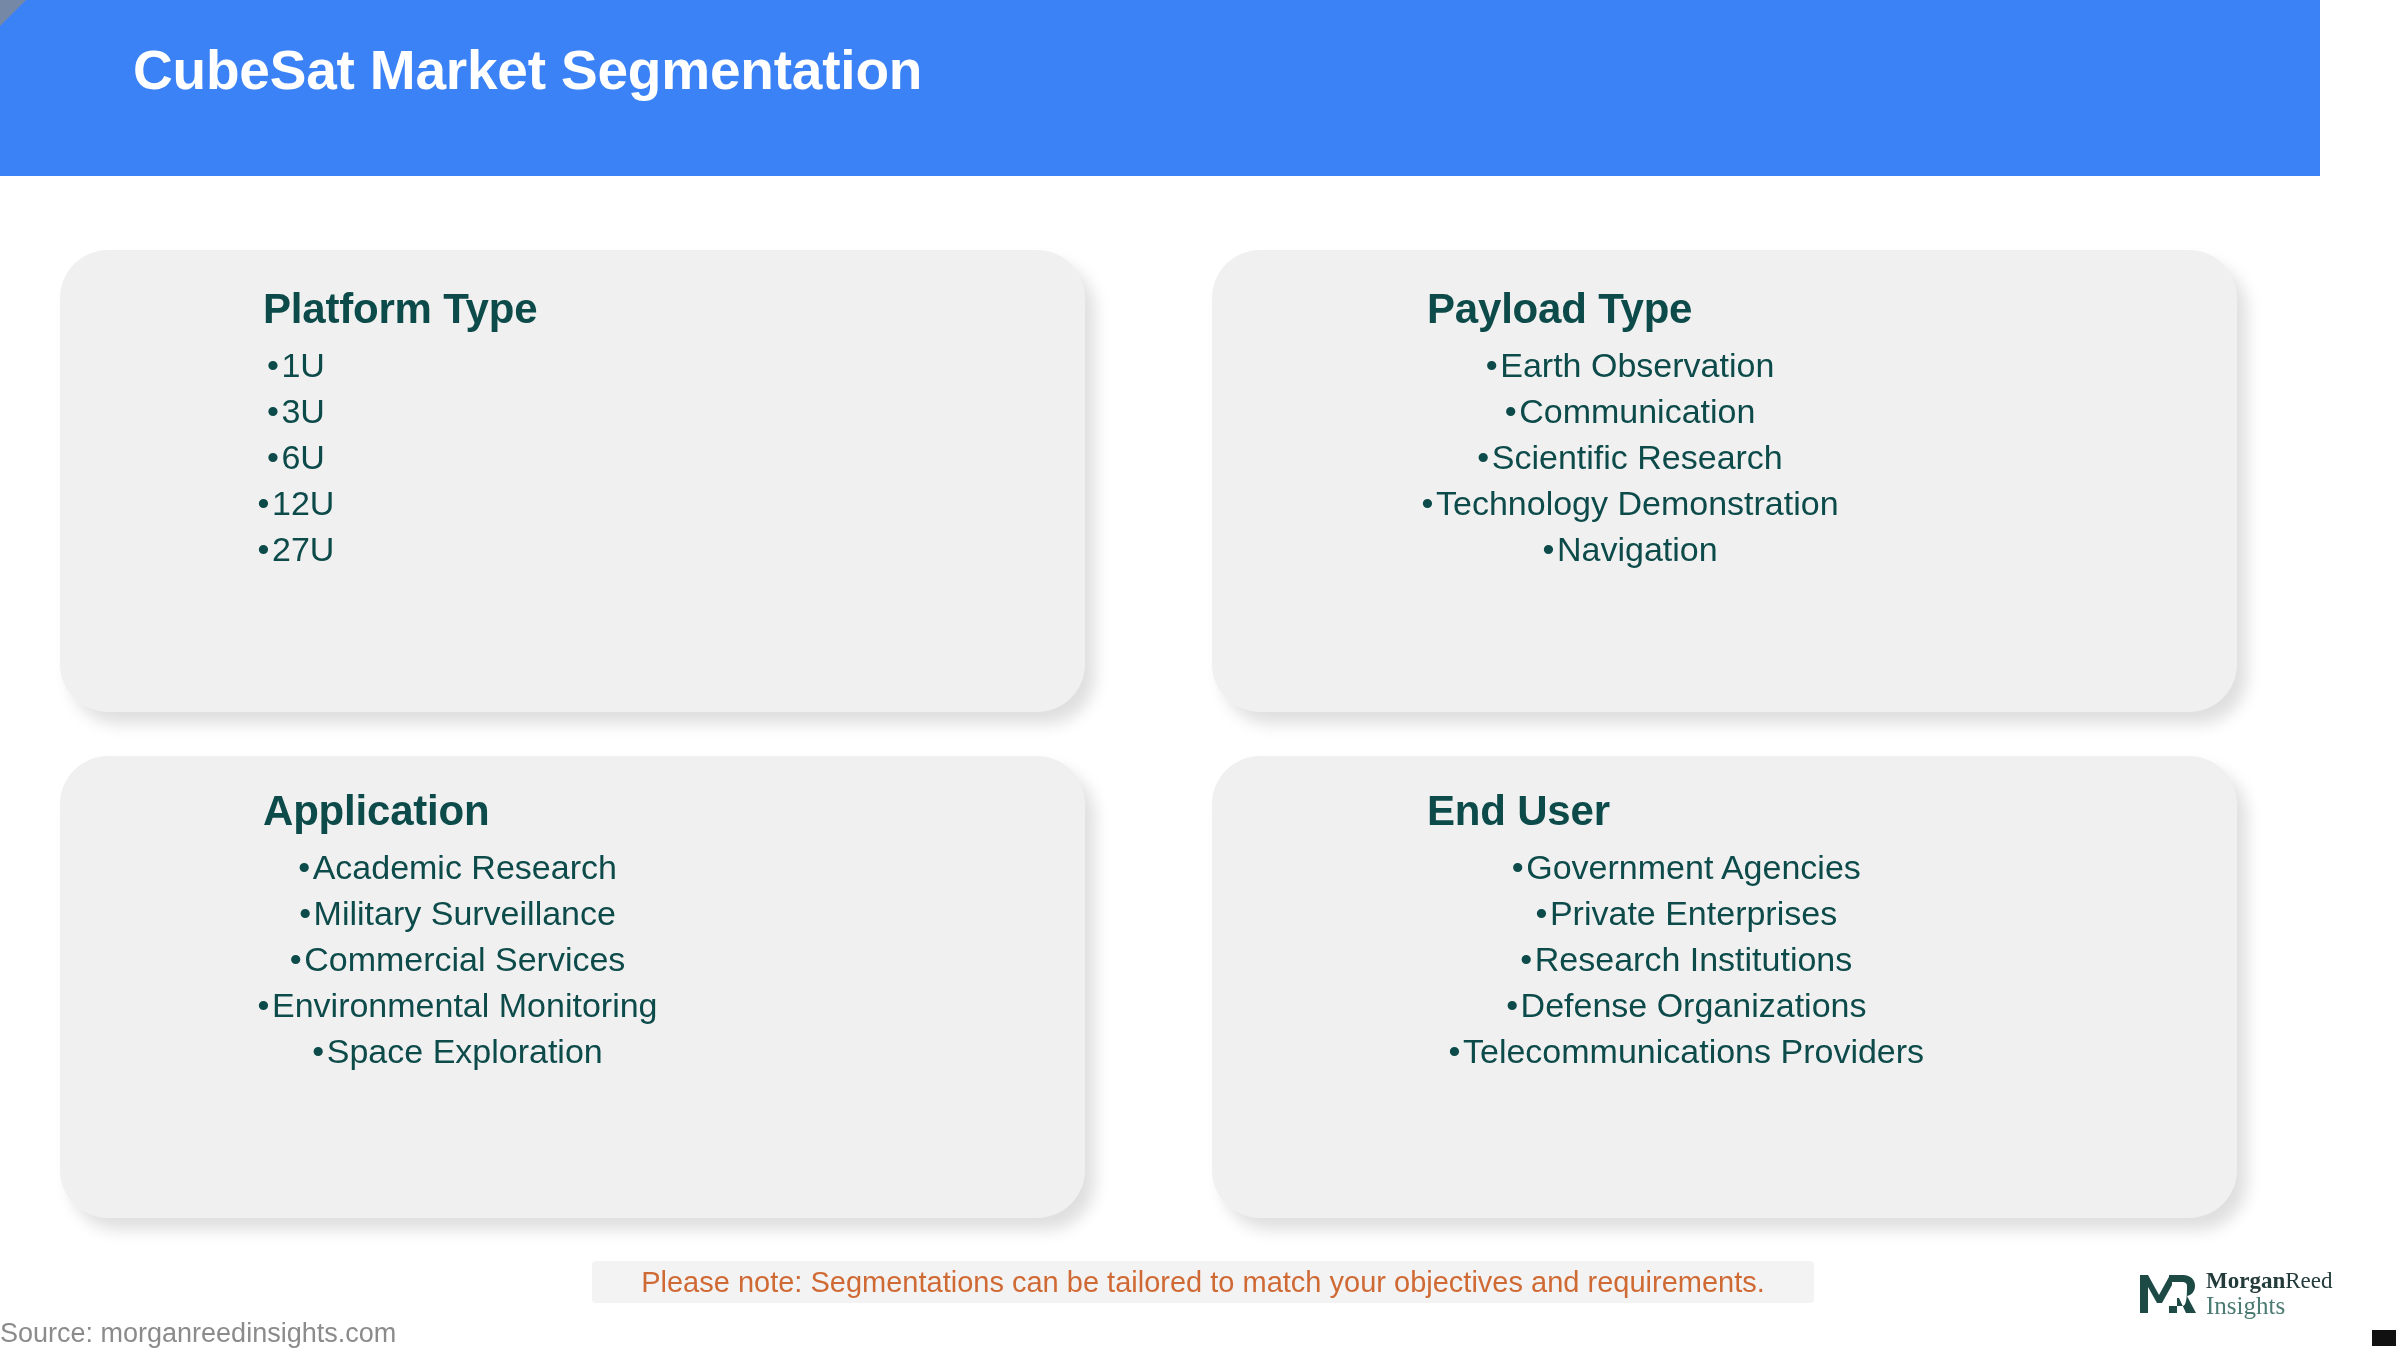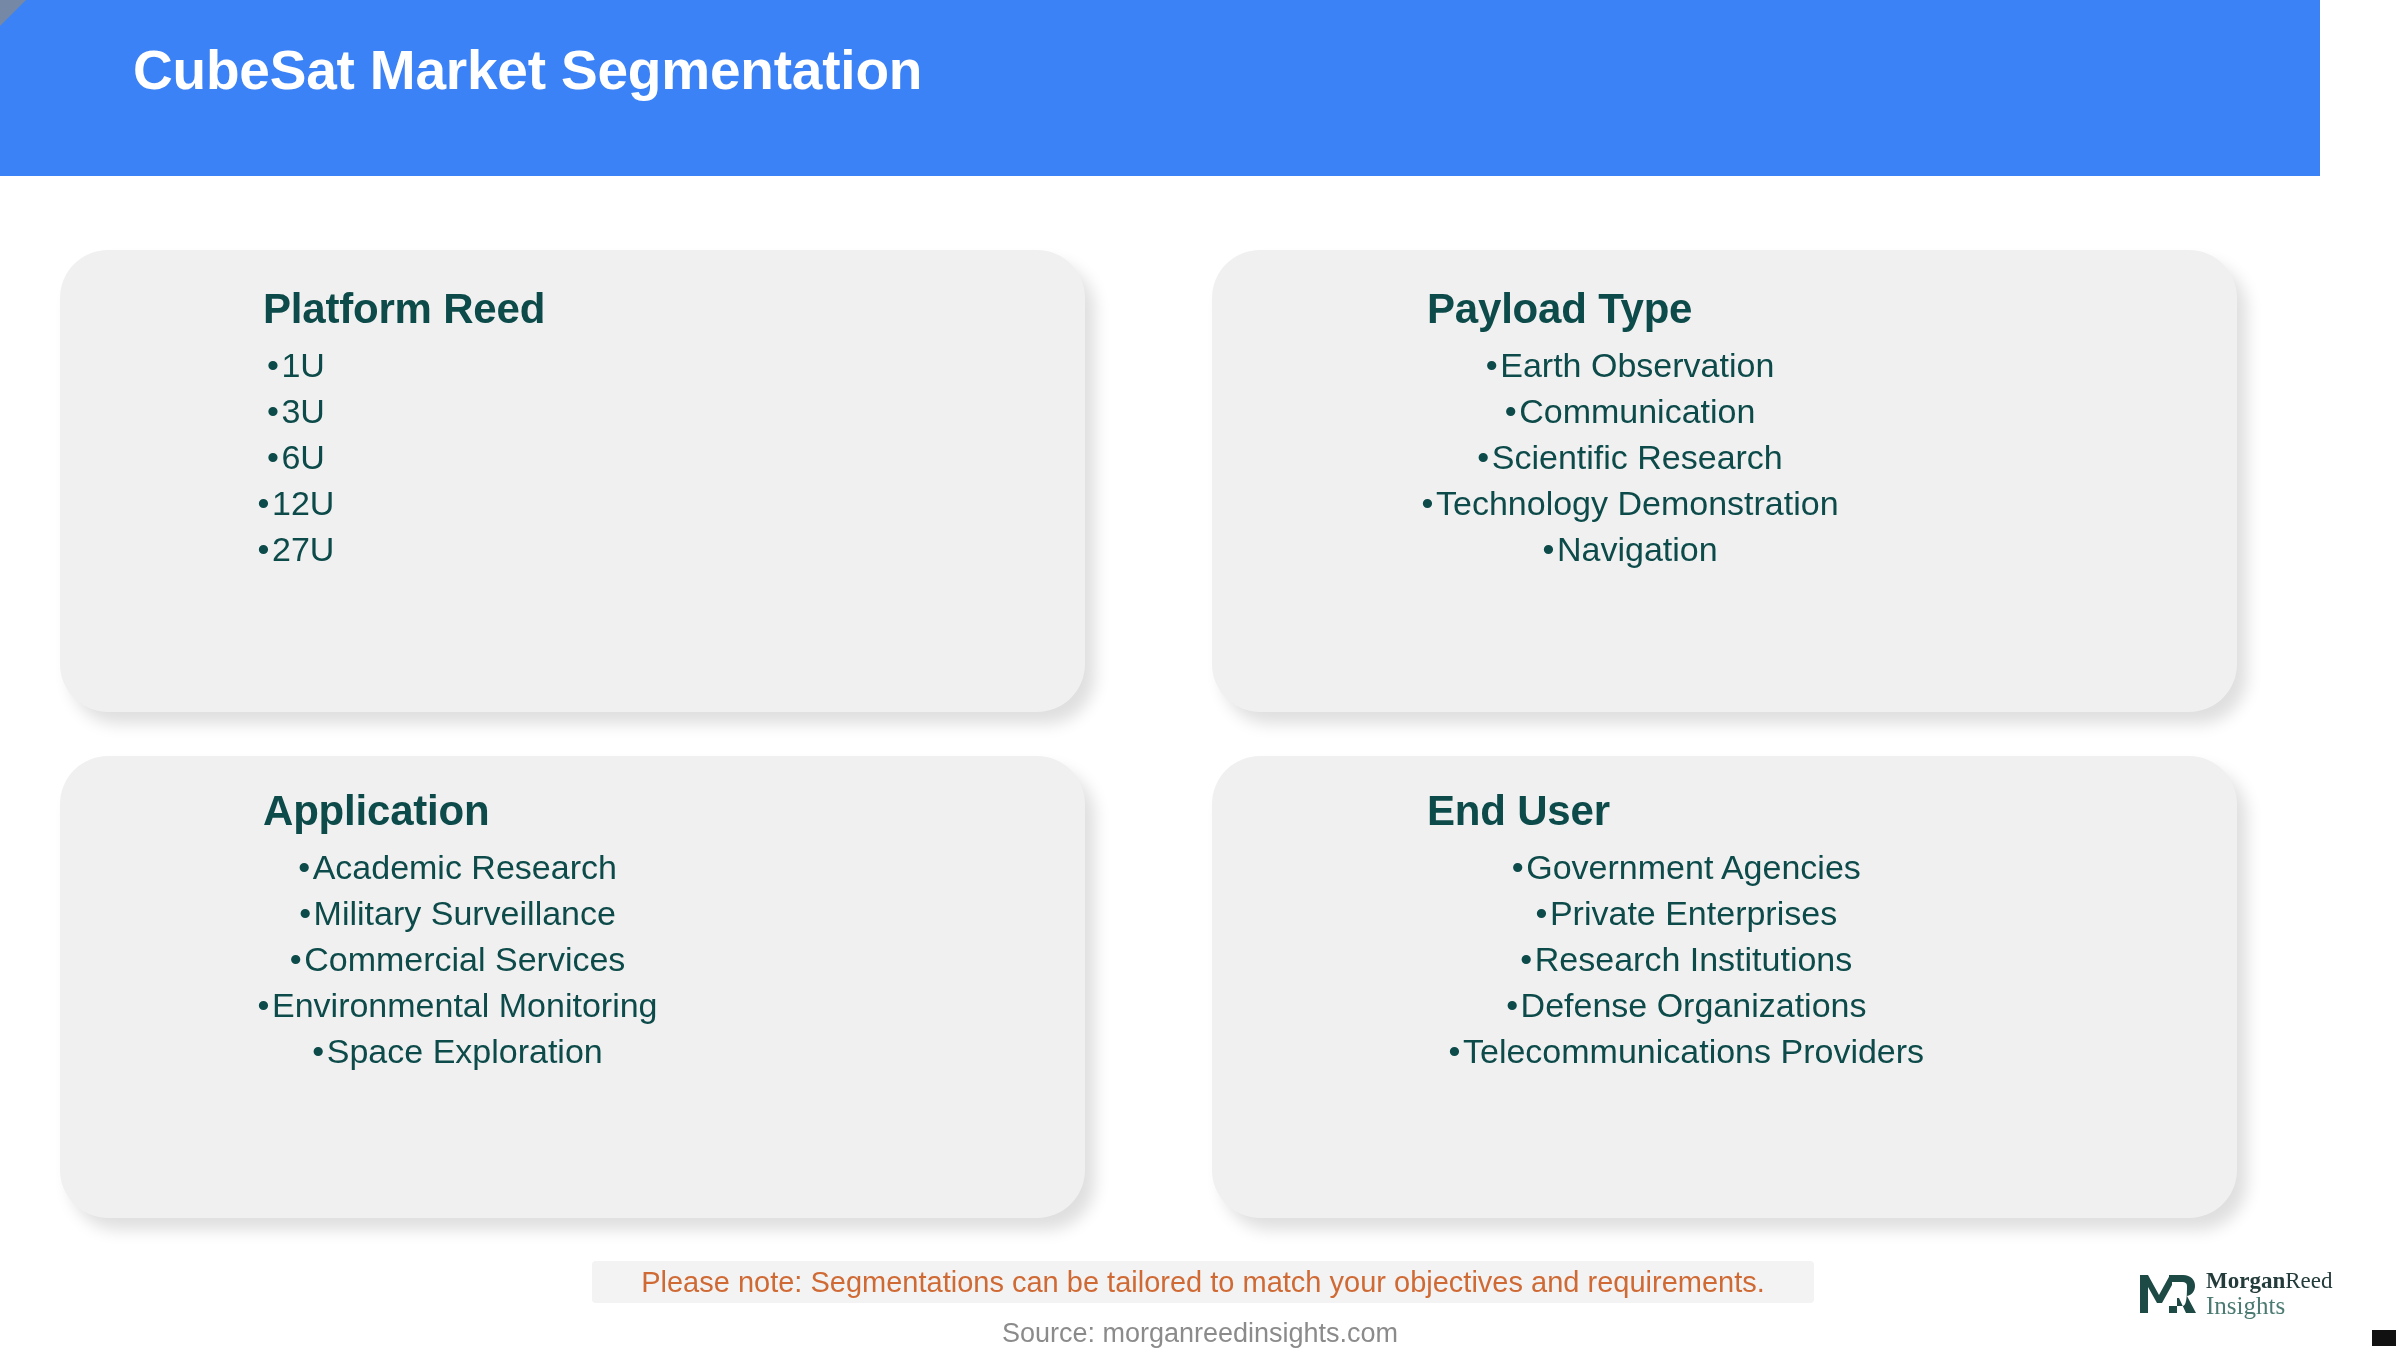--- a/index.html
+++ b/index.html
@@ -137,21 +137,21 @@
   .note-text {
     font-size: 29px;
     color: #d06a35;
     white-space: nowrap;
   }
   .source-text {
     position: absolute;
     left: 0;
     top: 78px;
     width: 2400px;
-    text-align: center;
+    text-align: left;
     font-size: 27px;
     color: #8b8b8b;
     white-space: nowrap;
   }
 
   
   .logo {
     position: absolute;
     left: 2138px;
     top: 1269px;
@@ -198,21 +198,21 @@
 
 <div class="header">
   <div class="header-notch"></div>
   <div class="header-title">CubeSat Market Segmentation</div>
 </div>
 
 <div class="grid">
 
   <div class="card card-0">
     <div class="card-inner">
-      <div class="card-title">Platform Reed</div>
+      <div class="card-title">Platform Type</div>
       <ul class="card-list">
         <li><span class="bullet">•</span><span>1U</span></li>
         <li><span class="bullet">•</span><span>3U</span></li>
         <li><span class="bullet">•</span><span>6U</span></li>
         <li><span class="bullet">•</span><span>12U</span></li>
         <li><span class="bullet">•</span><span>27U</span></li>
       </ul>
     </div>
   </div>
 

